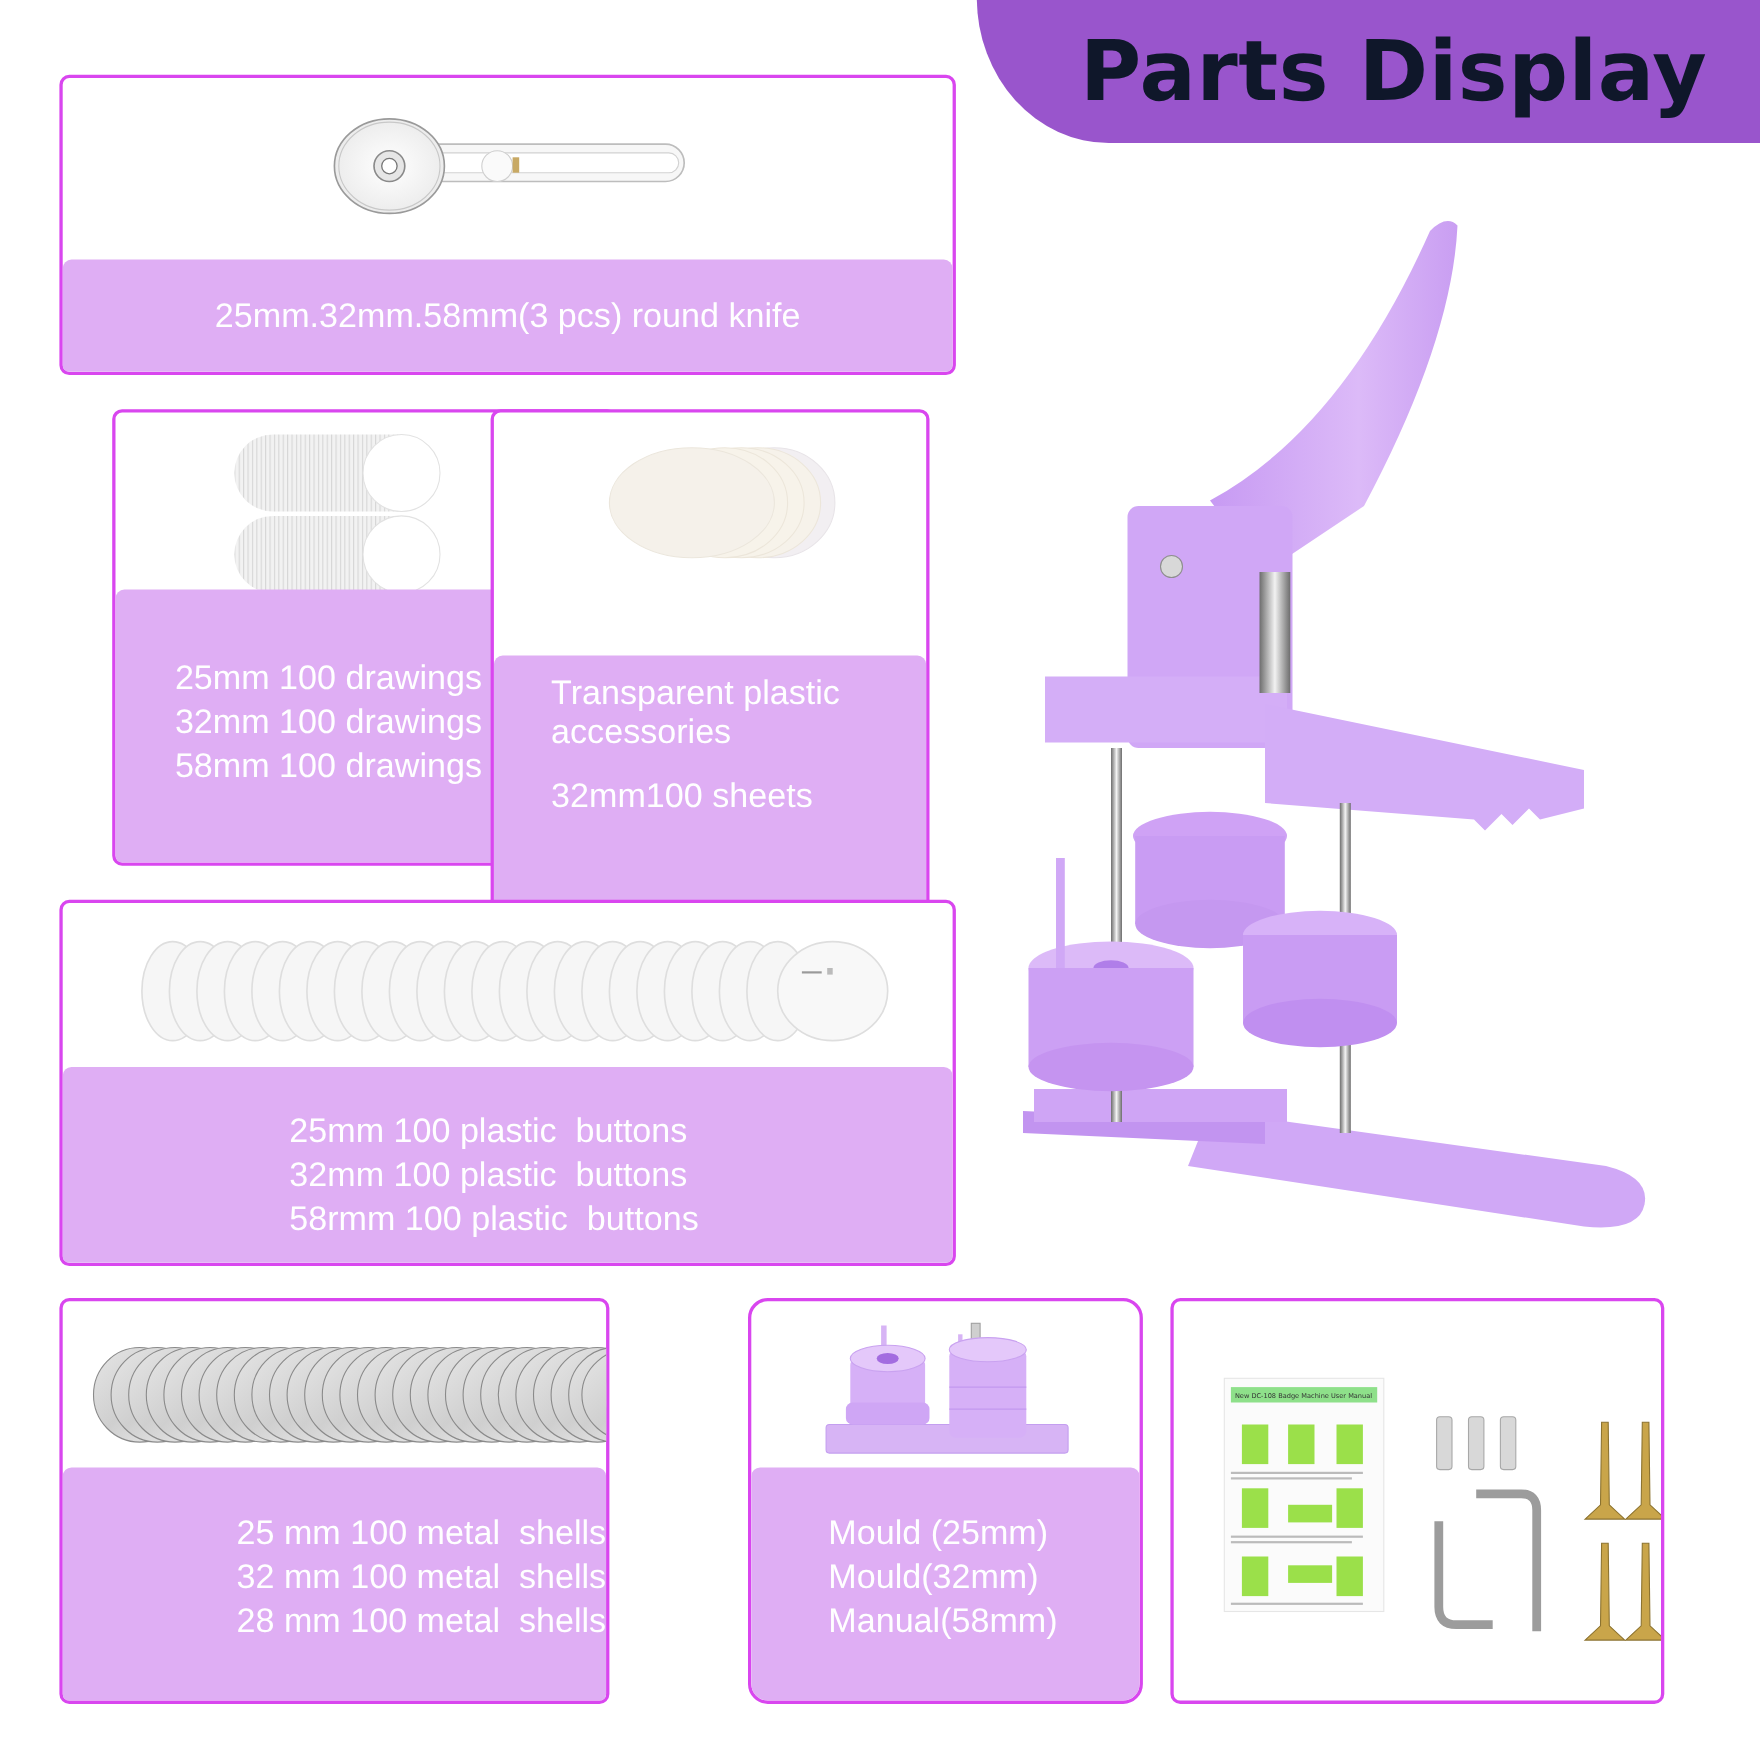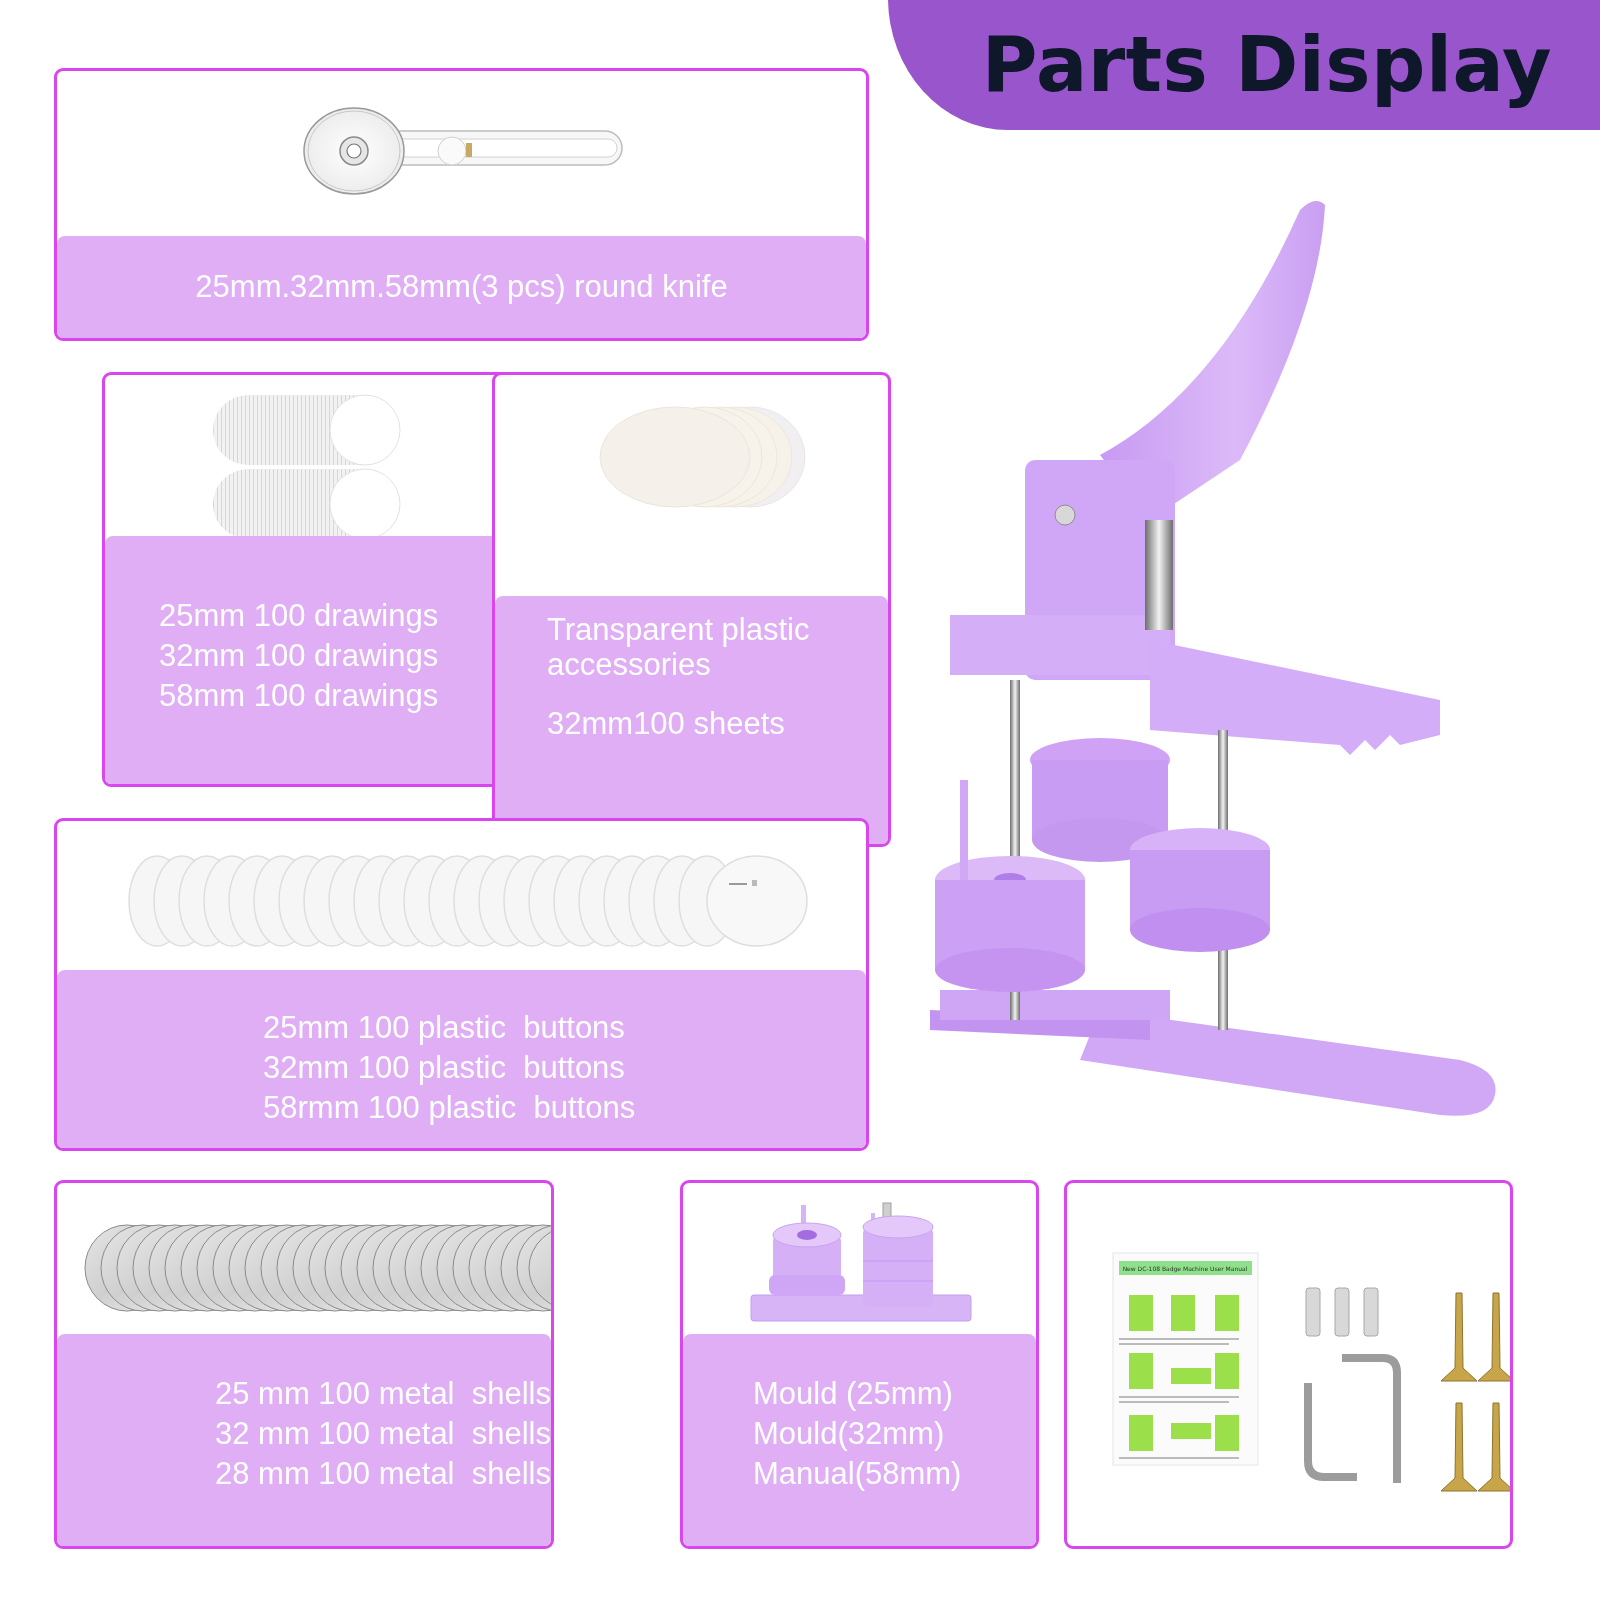--- a/index.html
+++ b/index.html
@@ -26,34 +26,34 @@
 
   
   #p-knife { left: 54px; top: 68px; width: 815px; height: 273px; }
   #p-knife .img-area { height: 170px; }
   #p-knife .label-area { height: 102px; display: flex; align-items: center; justify-content: center; font-size: 31px; }
 
   #p-draw { left: 54px; top: 372px; width: 459px; height: 415px; margin-left: 48px; }
   #p-draw .img-area { height: 165px; }
   #p-draw .label-area { height: 248px; padding-left: 54px; padding-top: 60px; }
 
-  #p-plastic { left: 492px; top: 372px; width: 399px; height: 475px; }
+  #p-plastic { left: 446px; top: 372px; width: 399px; height: 475px; }
   #p-plastic .img-area { height: 165px; }
   #p-plastic .label-area { height: 248px; padding-left: 52px; padding-top: 14px; }
   #p-plastic .gap { height: 24px; }
 
   #p-buttons { left: 54px; top: 818px; width: 815px; height: 333px; }
   #p-buttons .img-area { height: 154px; }
   #p-buttons .label-area { height: 178px; padding-left: 206px; padding-top: 38px; }
 
   #p-shells { left: 54px; top: 1180px; width: 500px; height: 369px; text-align: right; }
   #p-shells .img-area { height: 155px; }
   #p-shells .label-area { height: 212px; padding-left: 118px; padding-top: 40px; }
 
-  #p-mould { left: 680px; top: 1180px; width: 359px; height: 369px; }
+  #p-mould { left: 680px; top: 1180px; width: 359px; height: 369px; border-radius: 18px; }
   #p-mould .img-area { height: 155px; }
   #p-mould .label-area { height: 212px; padding-left: 70px; padding-top: 40px; }
 
   #p-acc { left: 1064px; top: 1180px; width: 449px; height: 369px; }
   #p-acc .img-area { height: 100%; }
 
   .machine { position: absolute; left: 920px; top: 190px; width: 600px; height: 940px; }
 </style>
 </head>
 <body>

